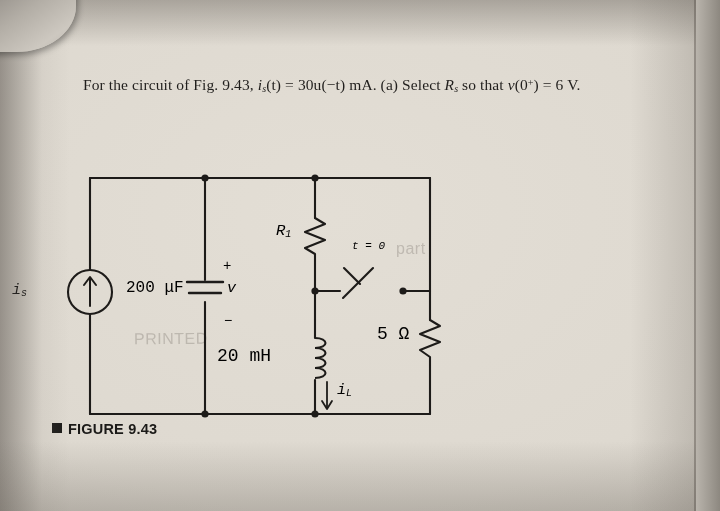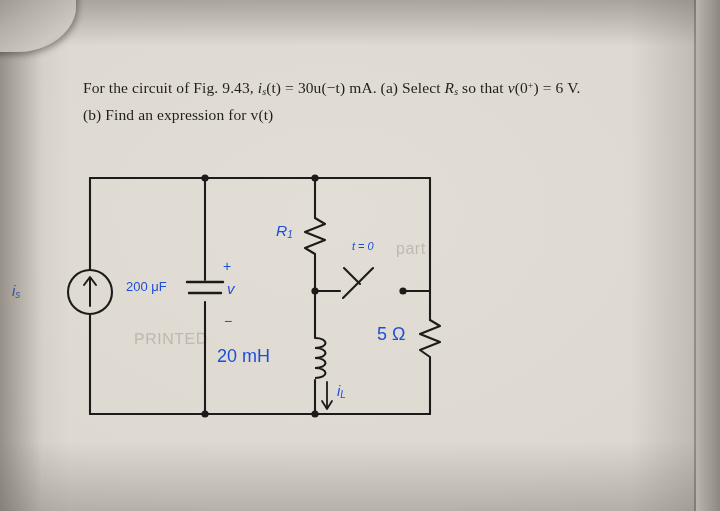--- a/index.html
+++ b/index.html
@@ -76,21 +76,21 @@
   }
 
   
   .problem {
     position: absolute;
     left: 83px;
     top: 74px;
     width: 600px;
     color: #211f1d;
     font-size: 15.5px;
-    line-height: 23px;
+    line-height: 18px;
     letter-spacing: 0.1px;
   }
   .problem .ln { white-space: nowrap; }
   .it { font-style: italic; }
   .vv { font-style: italic; font-family: "Liberation Serif", serif; }
   .sub { font-size: 10px; vertical-align: -2px; }
   .sup { font-size: 10px; vertical-align: 4px; }
 
   
   #caption {
@@ -116,22 +116,22 @@
     position: absolute;
     left: 40px;
     top: 160px;
     width: 450px;
     height: 270px;
   }
   #circuit svg { display: block; }
 
   .lbl {
     position: absolute;
-    color: #1d4ed8;
-    font-family: Liberation Sans, sans-serif;
+    color: #000000;
+    font-family: Liberation Mono, monospace;
     white-space: nowrap;
   }
   .lbl.ital { font-style: italic; }
 
   
   .ghost {
     position: absolute;
     color: rgba(110,104,96,0.30);
     font-family: "Liberation Sans", sans-serif;
     font-size: 16px;
@@ -145,21 +145,20 @@
 <div id="page">
   <div id="paper"></div>
 
   <div class="ghost" style="left:118px; top:330px; transform:rotate(-0.5deg);margin-left:16px;">PRINTED</div>
   <div class="ghost" style="left:396px; top:240px;">part</div>
 
   <div class="problem">
     <div class="ln">
       <span>For the circuit of Fig. 9.43, </span><span class="it">i</span><span class="sub it">s</span><span>(t) = 30u(−t) mA. (a) Select </span><span class="it">R</span><span class="sub it">s</span><span> so that </span><span class="vv">v</span><span>(0</span><span class="sup">+</span><span>) = 6 V.</span>
     </div>
-    <div class="ln">(b) Find an expression for v(t)</div>
   </div>
 
   <div id="circuit">
     <svg width="450" height="270" viewBox="0 0 450 270">
       <g stroke="#1d1b19" stroke-width="2.1" fill="none" stroke-linecap="round">
 
         <path d="M 50 18 L 390 18"></path>
 
         <path d="M 50 254 L 390 254"></path>
 
@@ -217,31 +216,34 @@
         <circle cx="363" cy="131" r="3.6"></circle>
       </g>
 
       <g stroke="#1d1b19" stroke-width="1.8" fill="none" stroke-linecap="round" stroke-linejoin="round">
         <path d="M 287 222 L 287 248"></path>
         <path d="M 282 241 L 287 249 L 292 241"></path>
       </g>
     </svg>
 
     <div class="lbl ital" style="left:-28px; top:122px; font-size:15px;"><span>i</span><span class="sub">s</span></div>
-    <div class="lbl" style="left:86px; top:119px; font-size:13px;"><span>200 μF</span></div>
+    <div class="lbl" style="left:86px; top:119px; font-size:16px;"><span>200 μF</span></div>
     <div class="lbl" style="left:183px; top:98px; font-size:14px;">+</div>
     <div class="lbl ital" style="left:187px; top:120px; font-size:15px;">v</div>
     <div class="lbl" style="left:184px; top:153px; font-size:14px;">−</div>
     <div class="lbl ital" style="left:236px; top:62px; font-size:15.5px;"><span>R</span><span class="sub">1</span></div>
     <div class="lbl ital" style="left:312px; top:80px; font-size:11px;">t = 0</div>
     <div class="lbl" style="left:177px; top:186px; font-size:18px;">20 mH</div>
     <div class="lbl ital" style="left:297px; top:222px; font-size:15px;"><span>i</span><span class="sub">L</span></div>
     <div class="lbl" style="left:337px; top:164px; font-size:18px;">5 Ω</div>
   </div>
 
+  <div id="caption">
+    <span class="marker"></span><span>FIGURE 9.43</span>
+  </div>
 
   <div id="shade-left"></div>
   <div id="shade-top"></div>
   <div id="shade-bottom"></div>
   <div id="shade-right"></div>
   <div id="right-edge"></div>
   <div id="right-edge-line"></div>
   <div id="corner-curl2"></div>
   <div id="corner-curl"></div>
 </div>

